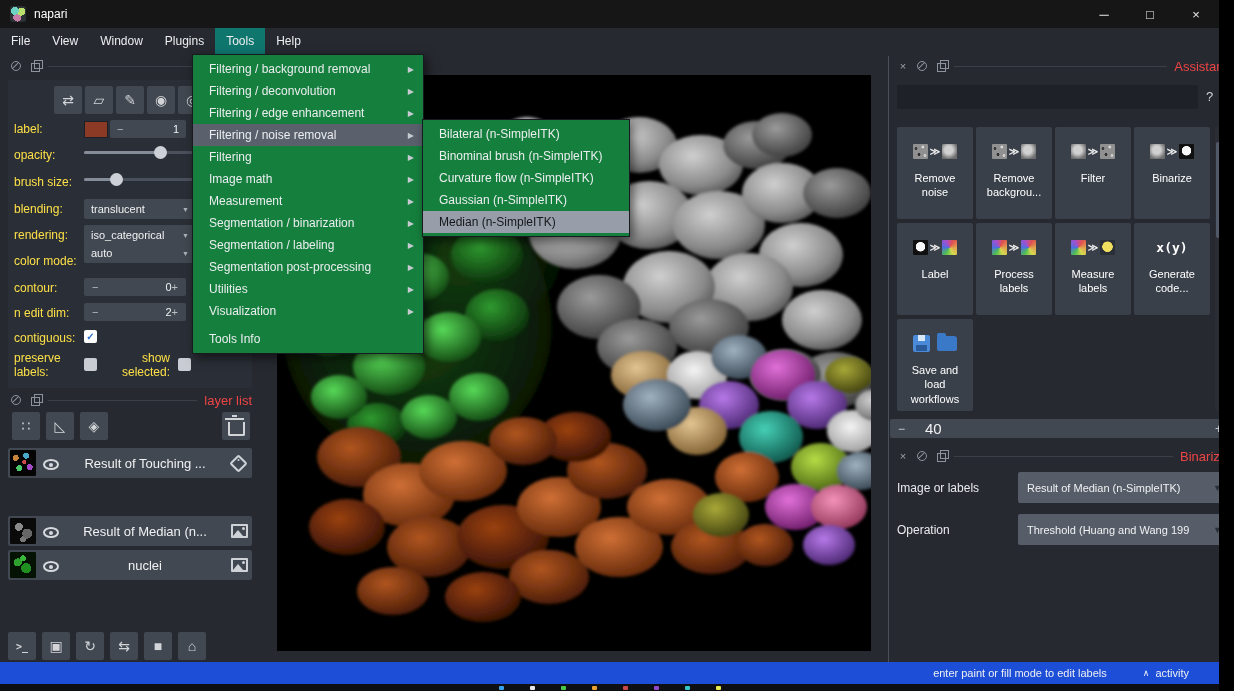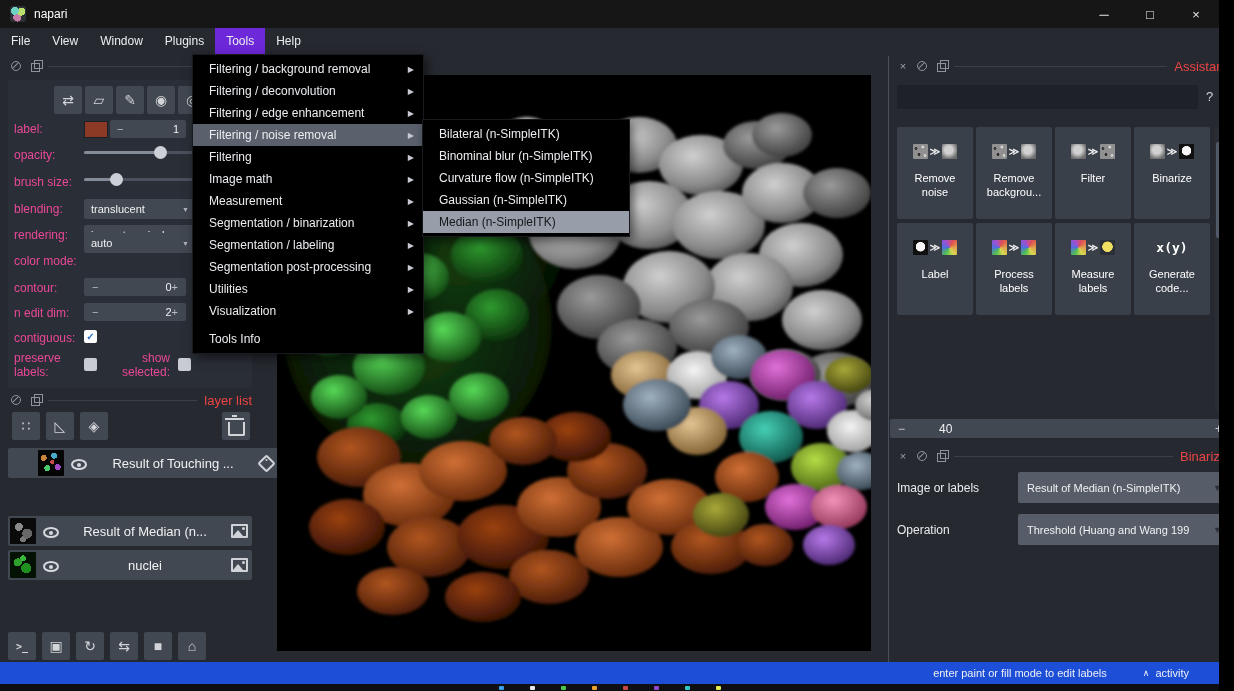--- a/index.html
+++ b/index.html
@@ -12,24 +12,24 @@
     background:radial-gradient(circle at 30% 30%,#6fd3c3 0 4px,transparent 4px),
                radial-gradient(circle at 70% 35%,#b8e06a 0 4px,transparent 4px),
                radial-gradient(circle at 45% 72%,#c77da8 0 4px,transparent 4px),#2c3136;}
   .titlebar-title{margin-left:8px;font-size:12px;color:#ffffff;}
   .win-controls{position:absolute;right:0;top:0;display:flex;}
   .win-btn{width:46px;height:28px;display:flex;align-items:center;justify-content:center;color:#e9e9e9;font-size:13px;}
 
   
   .menubar{position:absolute;left:0;top:28px;width:100%;height:26px;background:#262930;display:flex;align-items:stretch;}
   .menu-item{padding:0 11px;display:flex;align-items:center;color:#eceef0;}
-  .menu-item.active{background:#6d28d9;}
-
-  
-  .menu-popup{position:absolute;background:#000000;border:1px solid #181a1f;box-shadow:3px 4px 10px rgba(0,0,0,.55);
+  .menu-item.active{background:#0f766e;}
+
+  
+  .menu-popup{position:absolute;background:#15803d;border:1px solid #181a1f;box-shadow:3px 4px 10px rgba(0,0,0,.55);
     padding:3px 0;z-index:40;}
   .tools-menu{left:192px;top:54px;width:230px;}
   .sub-menu{left:422px;top:119px;width:206px;}
   .menu-row{height:22px;display:flex;align-items:center;padding:0 9px 0 16px;color:#ebedf0;white-space:nowrap;}
   .menu-row .sub-arrow{margin-left:auto;font-size:8px;color:#c7cad0;}
   .menu-row.hl{background:#5a616d;}
   .menu-row.hl-light{background:#989ea9;color:#14161a;}
   .menu-sep{height:6px;}
 
   
@@ -41,21 +41,21 @@
   .icon-sq2{width:7px;height:7px;border:1px solid #8d939c;position:relative;margin-top:3px;}
   .icon-sq2::after{content:"";position:absolute;left:2px;top:-4px;width:7px;height:7px;border:1px solid #8d939c;}
   .ph-line{flex:1;height:1px;background:#3a3f48;}
   .ph-title{color:#ef4444;font-size:13px;}
 
   
   .layer-controls{position:absolute;left:8px;top:80px;width:244px;height:308px;background:#2a2e36;border-radius:2px;}
   .sq-btn{width:28px;height:28px;background:#414851;border-radius:2px;display:flex;align-items:center;justify-content:center;
     color:#d2d4d8;font-size:14px;}
   .tool-row{position:absolute;left:46px;top:6px;display:flex;gap:3px;}
-  .lc-label{position:absolute;left:6px;max-width:66px;white-space:nowrap;overflow:hidden;color:#ec4899;}
+  .lc-label{position:absolute;left:6px;max-width:66px;white-space:nowrap;overflow:hidden;color:#fde047;}
   .lc-label.wrap{white-space:normal;line-height:1.15;max-width:64px;}
   .label-swatch{position:absolute;left:76px;width:22px;height:15px;background:#8c3a26;border:1px solid #1d2026;}
   .label-spin{position:absolute;left:102px;width:76px;height:18px;background:#414851;border-radius:2px;display:flex;
     align-items:center;padding:0 7px;box-sizing:border-box;font-size:11px;}
   .spin-minus{color:#b9bdc4;}
   .spin-val{margin-left:auto;}
   .slider{position:absolute;left:76px;width:158px;height:16px;}
   .s-track{position:relative;margin-top:7px;height:3px;background:#4a515c;border-radius:2px;}
   .s-fill{position:relative;height:3px;background:#848c9a;border-radius:2px;}
   .s-handle{position:absolute;right:-7px;top:-5px;width:13px;height:13px;border-radius:50%;background:#cdd1d7;}
@@ -135,21 +135,21 @@
   .floppy{width:17px;height:17px;background:#4a8ad8;border-radius:2px;position:relative;}
   .floppy::before{content:"";position:absolute;left:5px;top:0;width:7px;height:6px;background:#d8e8f8;}
   .floppy::after{content:"";position:absolute;left:3px;bottom:1px;width:11px;height:6px;background:#2a5a9a;}
   .folder{width:20px;height:15px;background:#3a78c8;border-radius:1px 3px 2px 2px;position:relative;margin-left:5px;}
   .folder::before{content:"";position:absolute;left:0;top:-3px;width:9px;height:3px;background:#3a78c8;border-radius:2px 2px 0 0;}
   .vscroll{position:absolute;left:1215px;top:127px;width:13px;height:284px;background:#2a2d34;border-radius:2px;}
   .vs-handle{position:absolute;left:1216px;top:142px;width:11px;height:96px;background:#515867;border-radius:2px;}
   .vs-arrow{position:absolute;left:1215px;width:13px;height:12px;color:#b8bcc2;font-size:7px;display:flex;align-items:center;justify-content:center;}
   .asst-slider{position:absolute;left:890px;top:419px;width:340px;height:19px;background:#414851;border-radius:2px;display:flex;
     align-items:center;padding:0 8px;box-sizing:border-box;color:#c9cdd3;font-size:12px;}
-  .asst-slider-val{margin-left:34px;color:#f0f1f2;font-size:12px;}
+  .asst-slider-val{margin-left:20px;color:#f0f1f2;font-size:15px;}
   .asst-plus{margin-left:auto;}
   .bz-label{position:absolute;left:897px;font-size:12px;color:#e9ebee;}
   .bigdd{position:absolute;left:1018px;width:210px;height:31px;background:#565d68;border-radius:2px;display:flex;align-items:center;
     padding:0 24px 0 9px;box-sizing:border-box;font-size:11px;white-space:nowrap;overflow:hidden;}
   .bigdd-arr{position:absolute;right:6px;color:#2b2f37;font-size:9px;}
 
   
   .statusbar{position:absolute;left:0;top:662px;width:100%;height:22px;background:#1d4ed8;display:flex;align-items:center;
     justify-content:flex-end;font-size:11px;color:#edeff2;}
   .status-msg{margin-right:36px;}
@@ -244,21 +244,21 @@
       <span class="dd-arr">▼</span>
     </div>
 
     <span class="lc-label" style="top:148px;">rendering:</span>
     <div class="dd" style="top:145px;">
       <span>iso_categorical</span>
       <span class="dd-arr">▼</span>
     </div>
 
     <span class="lc-label" style="top:174px;">color mode:</span>
-    <div class="dd" style="top:153px;">
+    <div class="dd" style="top:163px;">
       <span>auto</span>
       <span class="dd-arr">▼</span>
     </div>
 
     <span class="lc-label" style="top:201px;">contour:</span>
     <div class="spin3" style="top:198px;">
       <span>−</span>
       <span class="spin-val">0</span>
       <span>+</span>
     </div>
@@ -300,21 +300,21 @@
         <span>◺</span>
       </div>
     <div class="sq-btn" style="left:72px;">
         <span>◈</span>
       </div>
     <div class="sq-btn" style="left:214px;">
         <span class="trash"></span>
       </div>
   </div>
 
-  <div class="layer-row" style="top:448px;padding-left:28px;">
+  <div class="layer-row" style="top:448px;">
     <span class="thumb t1"></span>
     <span class="eye"></span>
     <span class="layer-name">Result of Touching ...</span>
     <span class="badge-wrap">
         <span class="tagicon"></span>
       </span>
   </div>
   <div class="layer-row" style="top:516px;">
     <span class="thumb t3"></span>
     <span class="eye"></span>
@@ -590,20 +590,27 @@
       </span>
     <div class="asst-label">Measure labels</div>
   </div>
   <div class="asst-btn" style="left:1134px;top:223px;">
     <span class="asst-ico">
         <span class="mi-code">x(y)</span>
       </span>
     <div class="asst-label">Generate code...</div>
   </div>
 
+  <div class="asst-btn" style="left:897px;top:319px;">
+    <span class="asst-ico">
+        <span class="floppy"></span>
+        <span class="folder"></span>
+      </span>
+    <div class="asst-label">Save and load workflows</div>
+  </div>
 
   <div class="vscroll"></div>
   <div class="vs-handle"></div>
   <span class="vs-arrow" style="top:127px;">▲</span>
   <span class="vs-arrow" style="top:399px;">▼</span>
 
   <div class="asst-slider">
     <span>−</span>
     <span class="asst-slider-val">40</span>
     <span class="asst-plus">+</span>
@@ -707,21 +714,21 @@
     <div class="menu-row">
         <span>Tools Info</span>
       </div>
   </div>
 
   <div class="menu-popup sub-menu">
     <div class="menu-row">
         <span>Bilateral (n-SimpleITK)</span>
       </div>
     <div class="menu-row">
-        <span>Binominal blur (n-SimpleITK)</span>
+        <span>Binominal brush (n-SimpleITK)</span>
       </div>
     <div class="menu-row">
         <span>Curvature flow (n-SimpleITK)</span>
       </div>
     <div class="menu-row">
         <span>Gaussian (n-SimpleITK)</span>
       </div>
     <div class="menu-row hl-light">
         <span>Median (n-SimpleITK)</span>
       </div>

